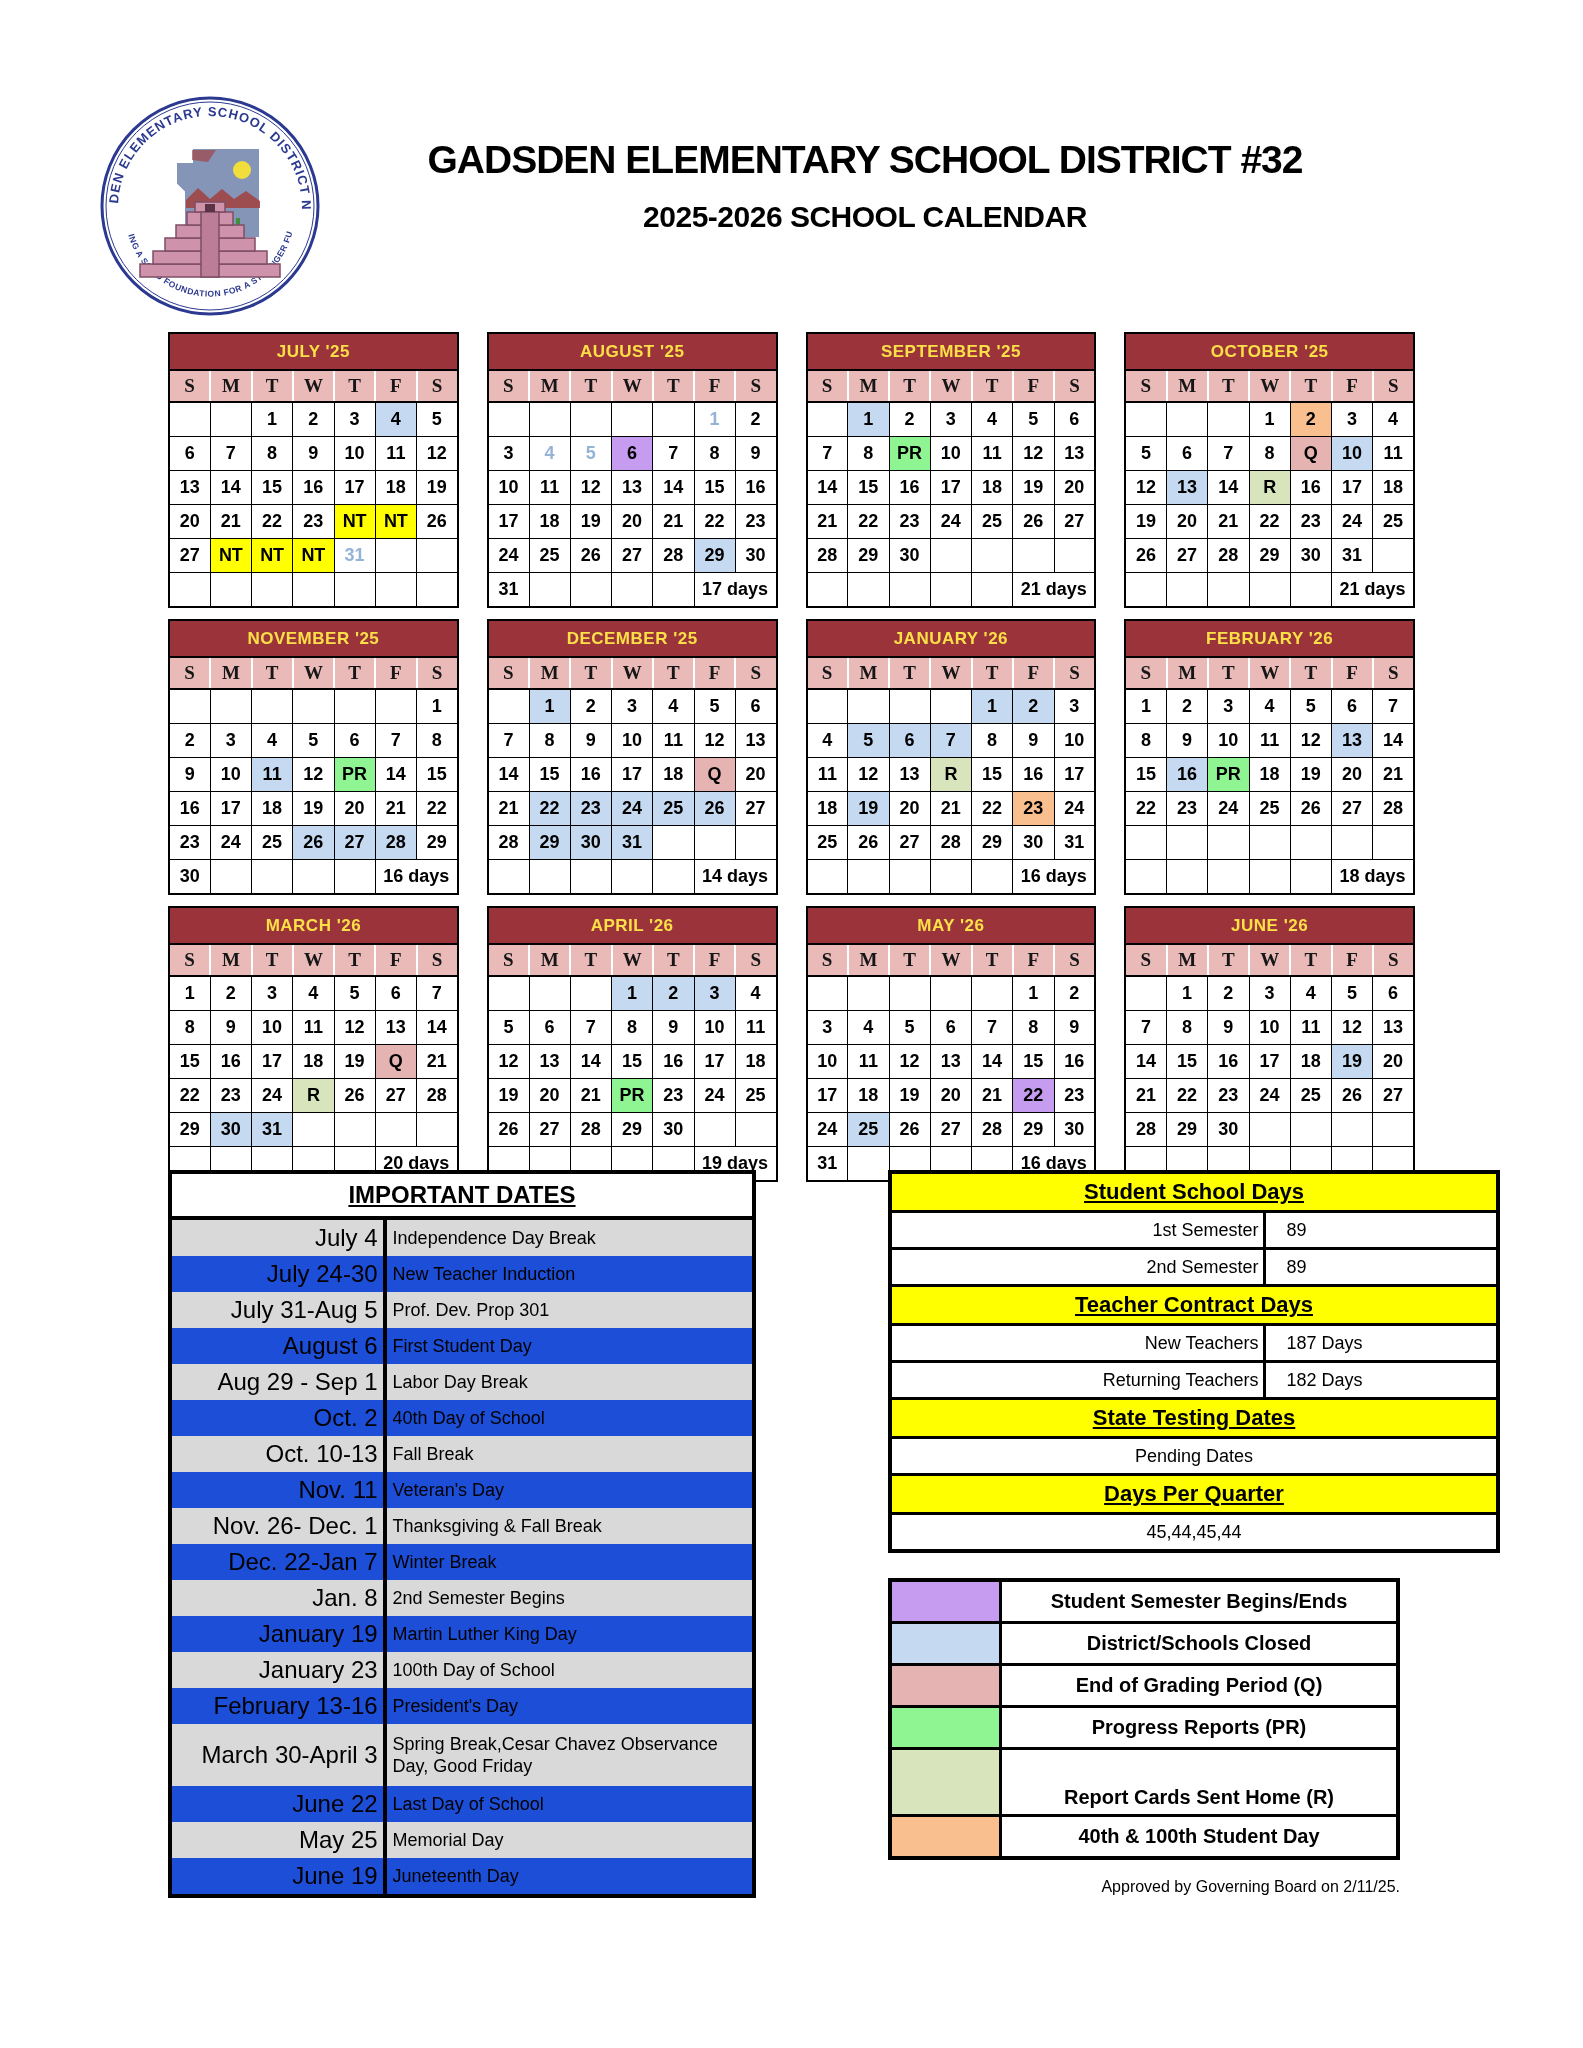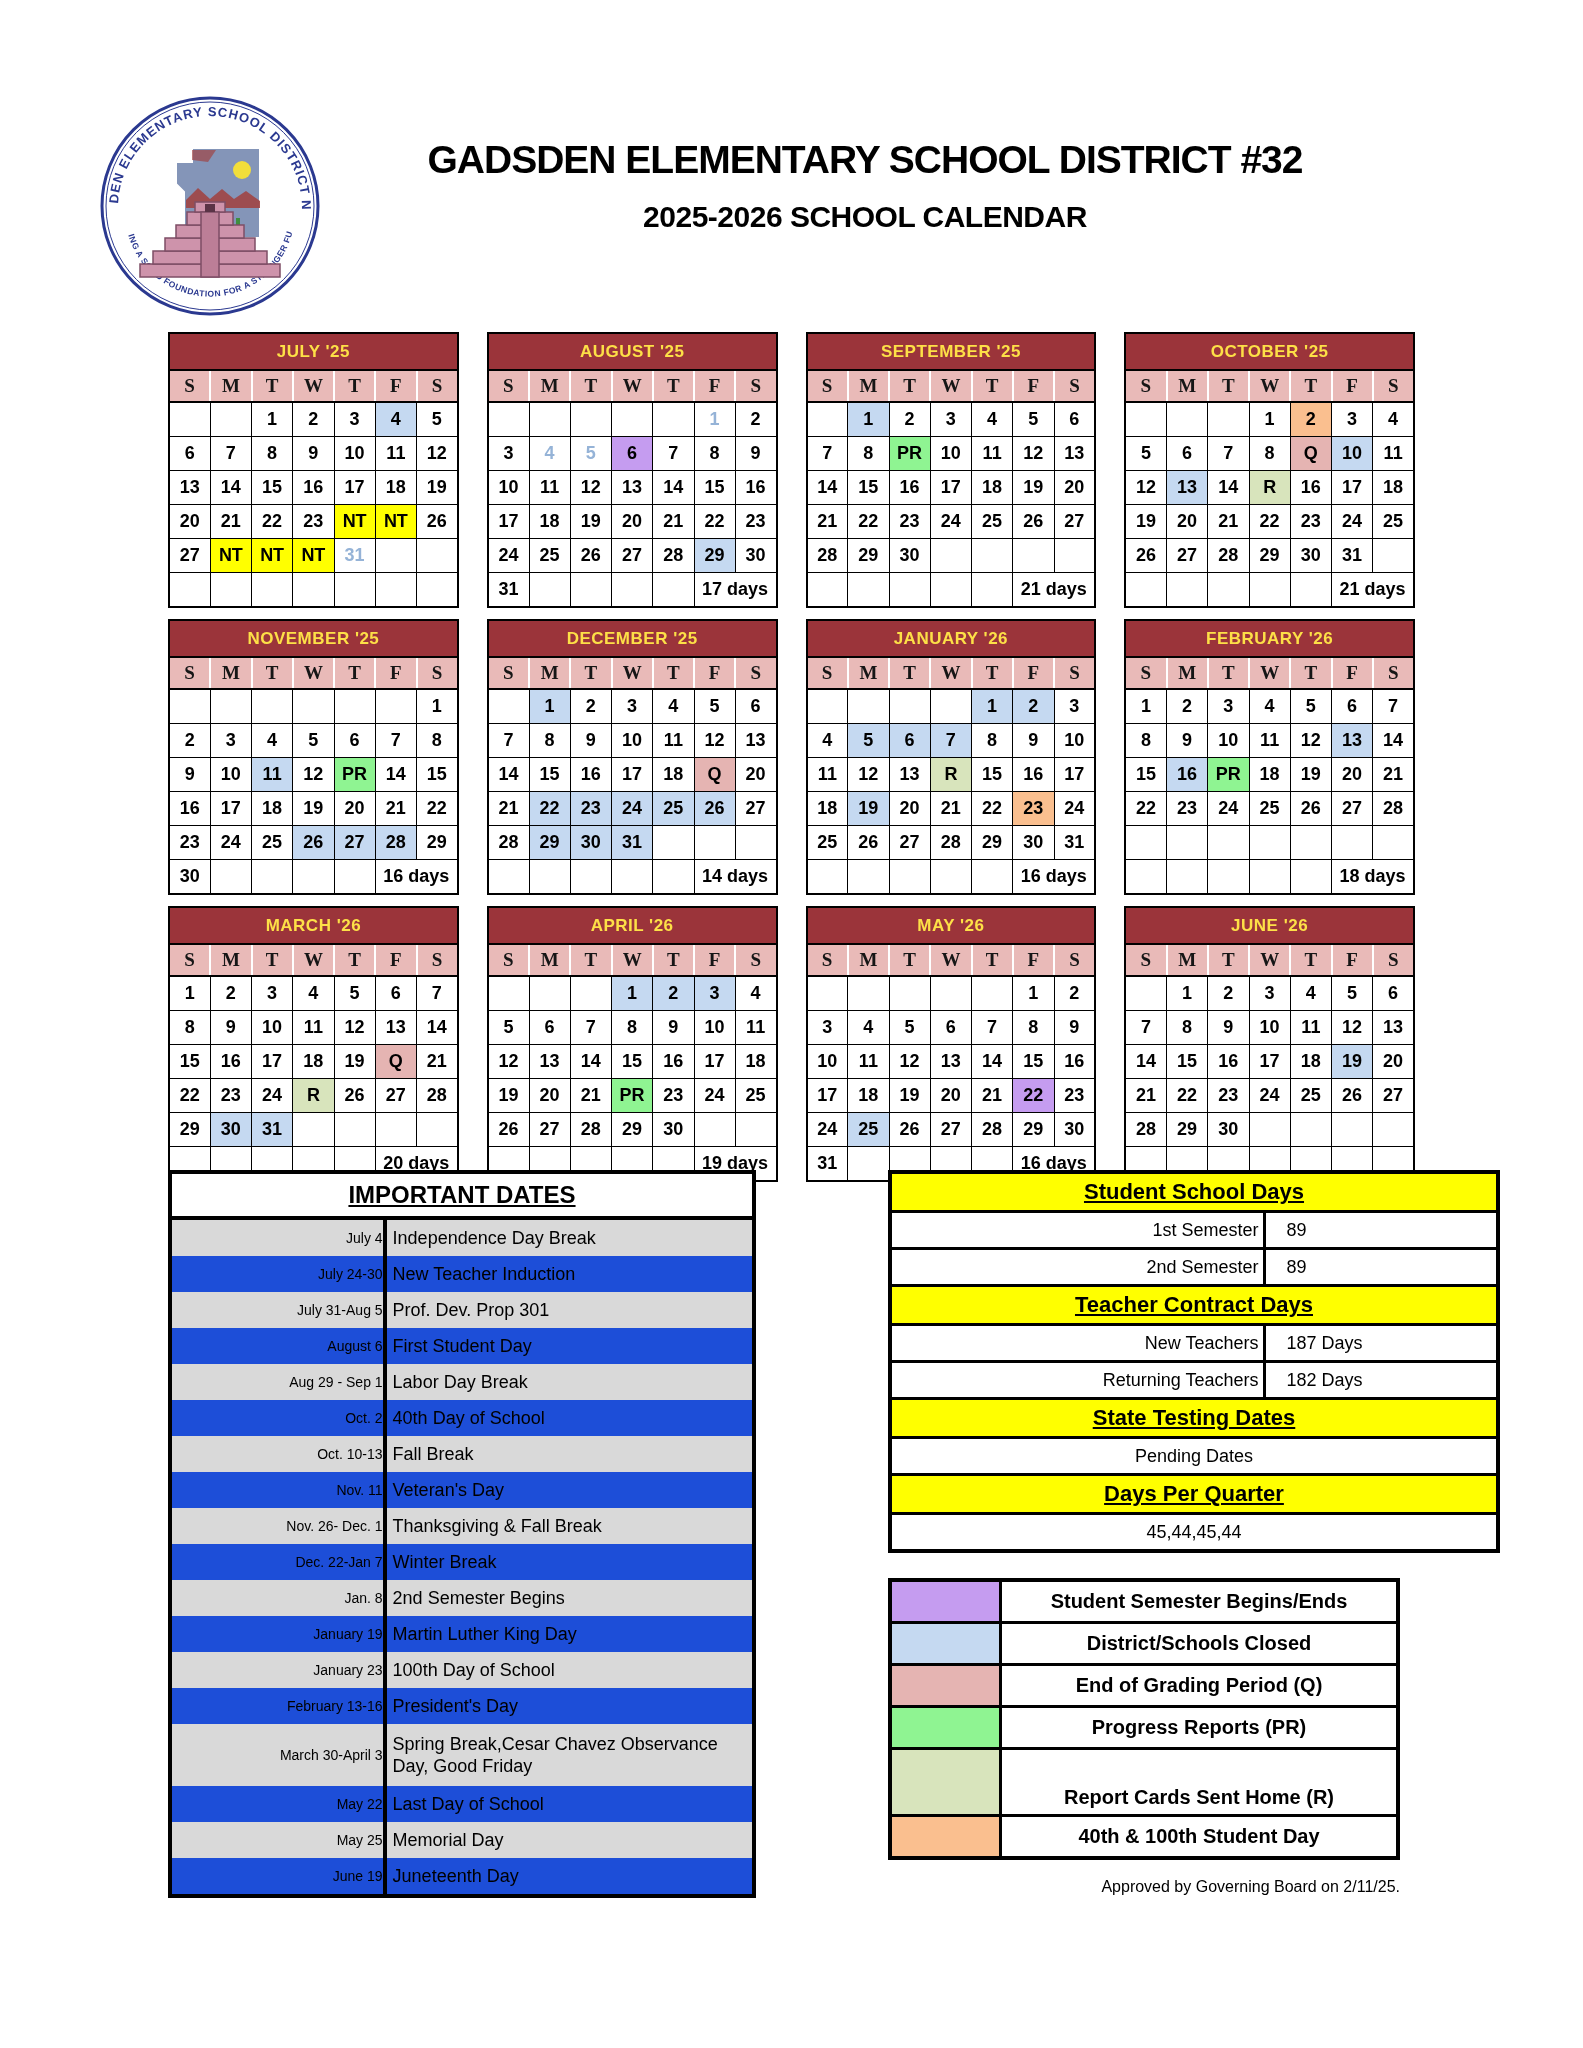--- a/index.html
+++ b/index.html
@@ -37,21 +37,21 @@
   
   .important{position:absolute;left:168px;top:1170px;width:588px;border:4px solid #000;
              box-sizing:border-box;background:#fff;}
   .imp-title{border-bottom:4px solid #000;text-align:center;font-weight:bold;font-size:24px;
              text-decoration:underline;padding:7px 0;background:#fff;}
   .imp-row{display:flex;min-height:36px;align-items:stretch;background:#1d4ed8;}
   .imp-row.striped{background:#D9D9D9;}
   .imp-row.tall{min-height:62px;}
   .imp-date{width:37%;box-sizing:border-box;border-right:4px solid #000;
             display:flex;align-items:center;justify-content:flex-end;
-            font-size:14px;text-align:right;}
+            padding-right:5px;font-size:24px;text-align:right;}
   .imp-event{flex:1;display:flex;align-items:center;padding-left:6px;font-size:18px;line-height:1.25;}
 
   
   .side-tables{position:absolute;left:888px;top:1170px;width:612px;border:4px solid #000;
                box-sizing:border-box;background:#fff;}
   .s-header{background:#FFFF00;text-align:center;font-weight:bold;font-size:22px;
             text-decoration:underline;padding:5px 0;border-bottom:3px solid #000;}
   .s-row{display:flex;min-height:34px;align-items:stretch;border-bottom:3px solid #000;font-size:18px;}
   .s-row:last-child{border-bottom:none;}
   .s-label{width:62%;box-sizing:border-box;border-right:3px solid #000;
@@ -1032,21 +1032,21 @@
         </div>
         <div class="imp-row">
           <div class="imp-date">February 13-16</div>
           <div class="imp-event">President's Day</div>
         </div>
         <div class="imp-row striped tall">
           <div class="imp-date">March 30-April 3</div>
           <div class="imp-event">Spring Break,Cesar Chavez Observance Day, Good Friday</div>
         </div>
         <div class="imp-row">
-          <div class="imp-date">May 22</div>
+          <div class="imp-date">June 22</div>
           <div class="imp-event">Last Day of School</div>
         </div>
         <div class="imp-row striped">
           <div class="imp-date">May 25</div>
           <div class="imp-event">Memorial Day</div>
         </div>
         <div class="imp-row">
           <div class="imp-date">June 19</div>
           <div class="imp-event">Juneteenth Day</div>
         </div>

